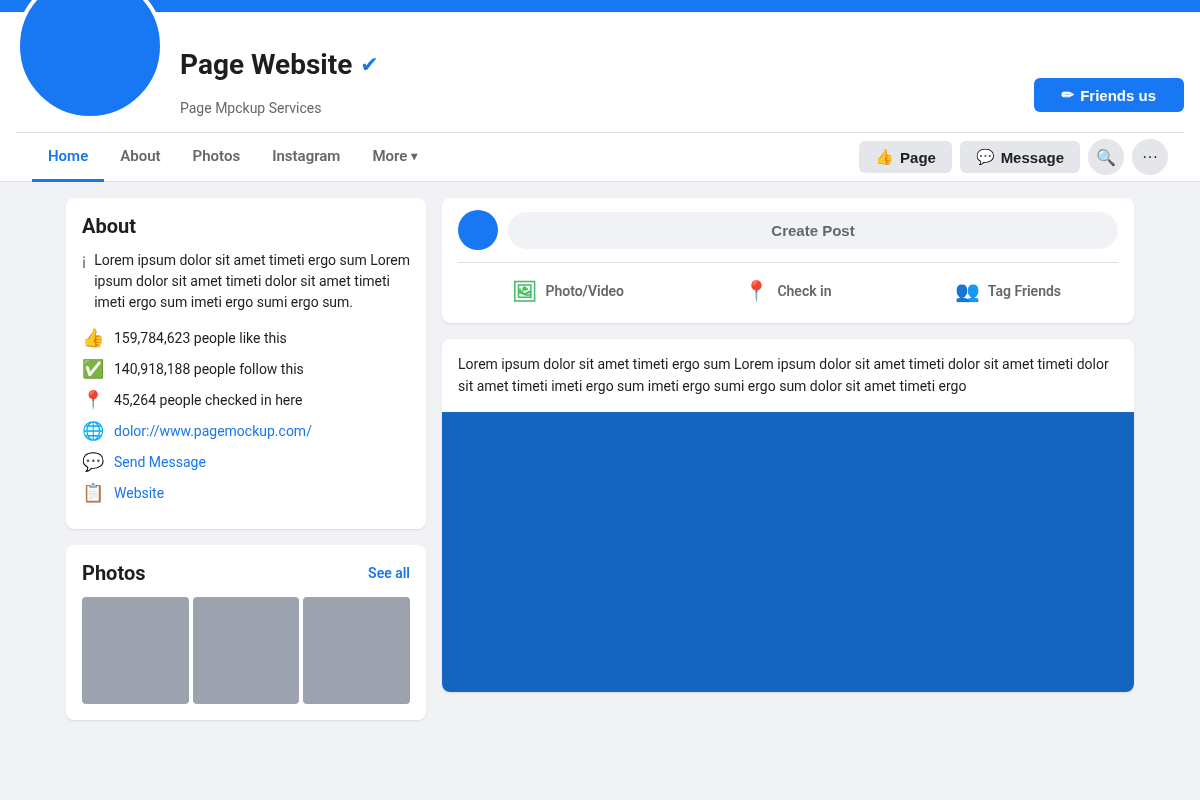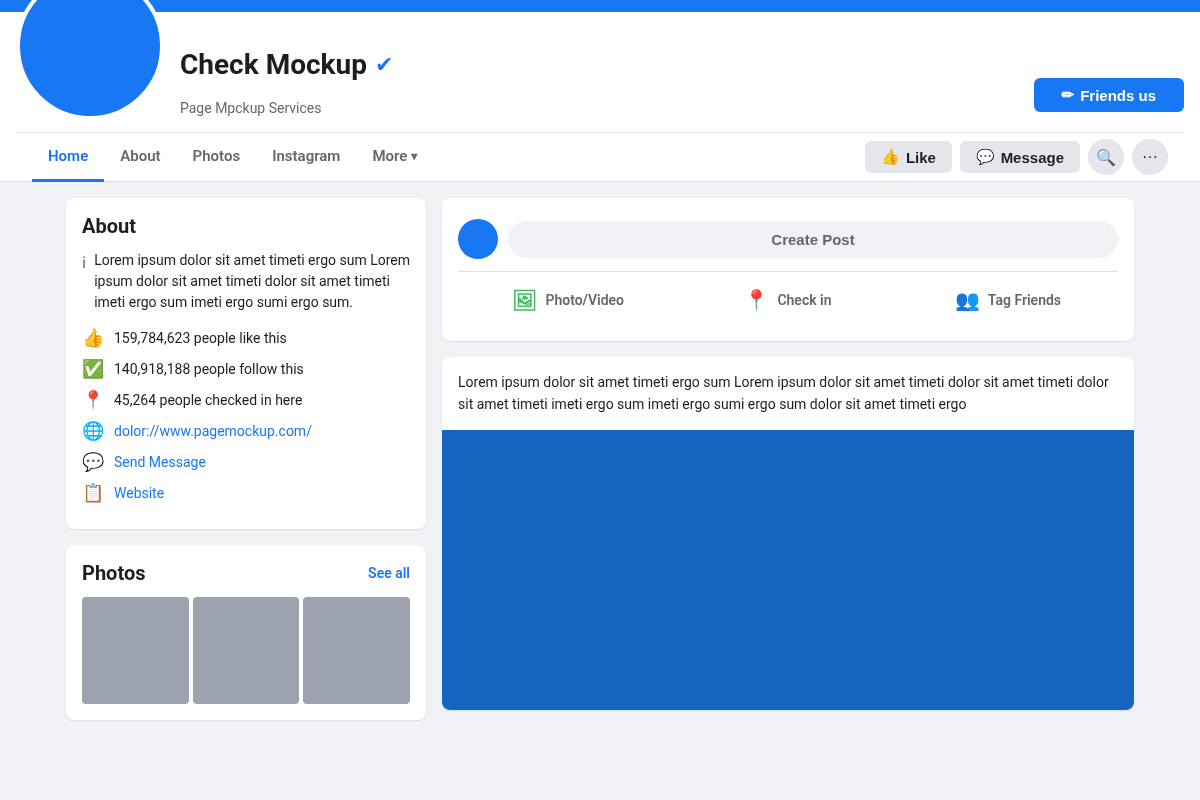--- a/index.html
+++ b/index.html
@@ -282,21 +282,21 @@
       flex: 1;
       display: flex;
       flex-direction: column;
       gap: 16px;
     }
 
     
     .create-post-card {
       background: #fff;
       border-radius: 8px;
-      padding: 21px 16px;
+      padding: 12px 16px;
       box-shadow: 0 1px 2px rgba(0,0,0,0.1);
     }
 
     .create-post-top {
       display: flex;
       align-items: center;
       gap: 10px;
       margin-bottom: 12px;
     }
 
@@ -374,21 +374,21 @@
 
 <div class="cover-area"></div>
 
 <div class="profile-section">
   <div class="profile-top">
     <div class="avatar-wrap">
       <div class="avatar-circle"></div>
     </div>
     <div class="profile-info">
       <div class="profile-name-row">
-        <span class="profile-name">Check Mockup</span>
+        <span class="profile-name">Page Website</span>
         <span class="verified-icon">✔</span>
       </div>
       <div class="profile-subtitle">Page Mpckup Services</div>
     </div>
     <div class="profile-actions">
       <button class="btn-contact">
         <span>✏</span>
         <span>Friends us</span>
       </button>
     </div>
@@ -409,21 +409,21 @@
         <span>Instagram</span>
       </div>
       <div class="nav-tab nav-tab-more">
         <span>More</span>
         <span class="chevron">▾</span>
       </div>
     </div>
     <div class="nav-actions">
       <button class="nav-btn">
         <span>👍</span>
-        <span>Like</span>
+        <span>Page</span>
       </button>
       <button class="nav-btn">
         <span>💬</span>
         <span>Message</span>
       </button>
       <button class="nav-btn-icon">
         <span>🔍</span>
       </button>
       <button class="nav-btn-icon">
         <span>···</span>

